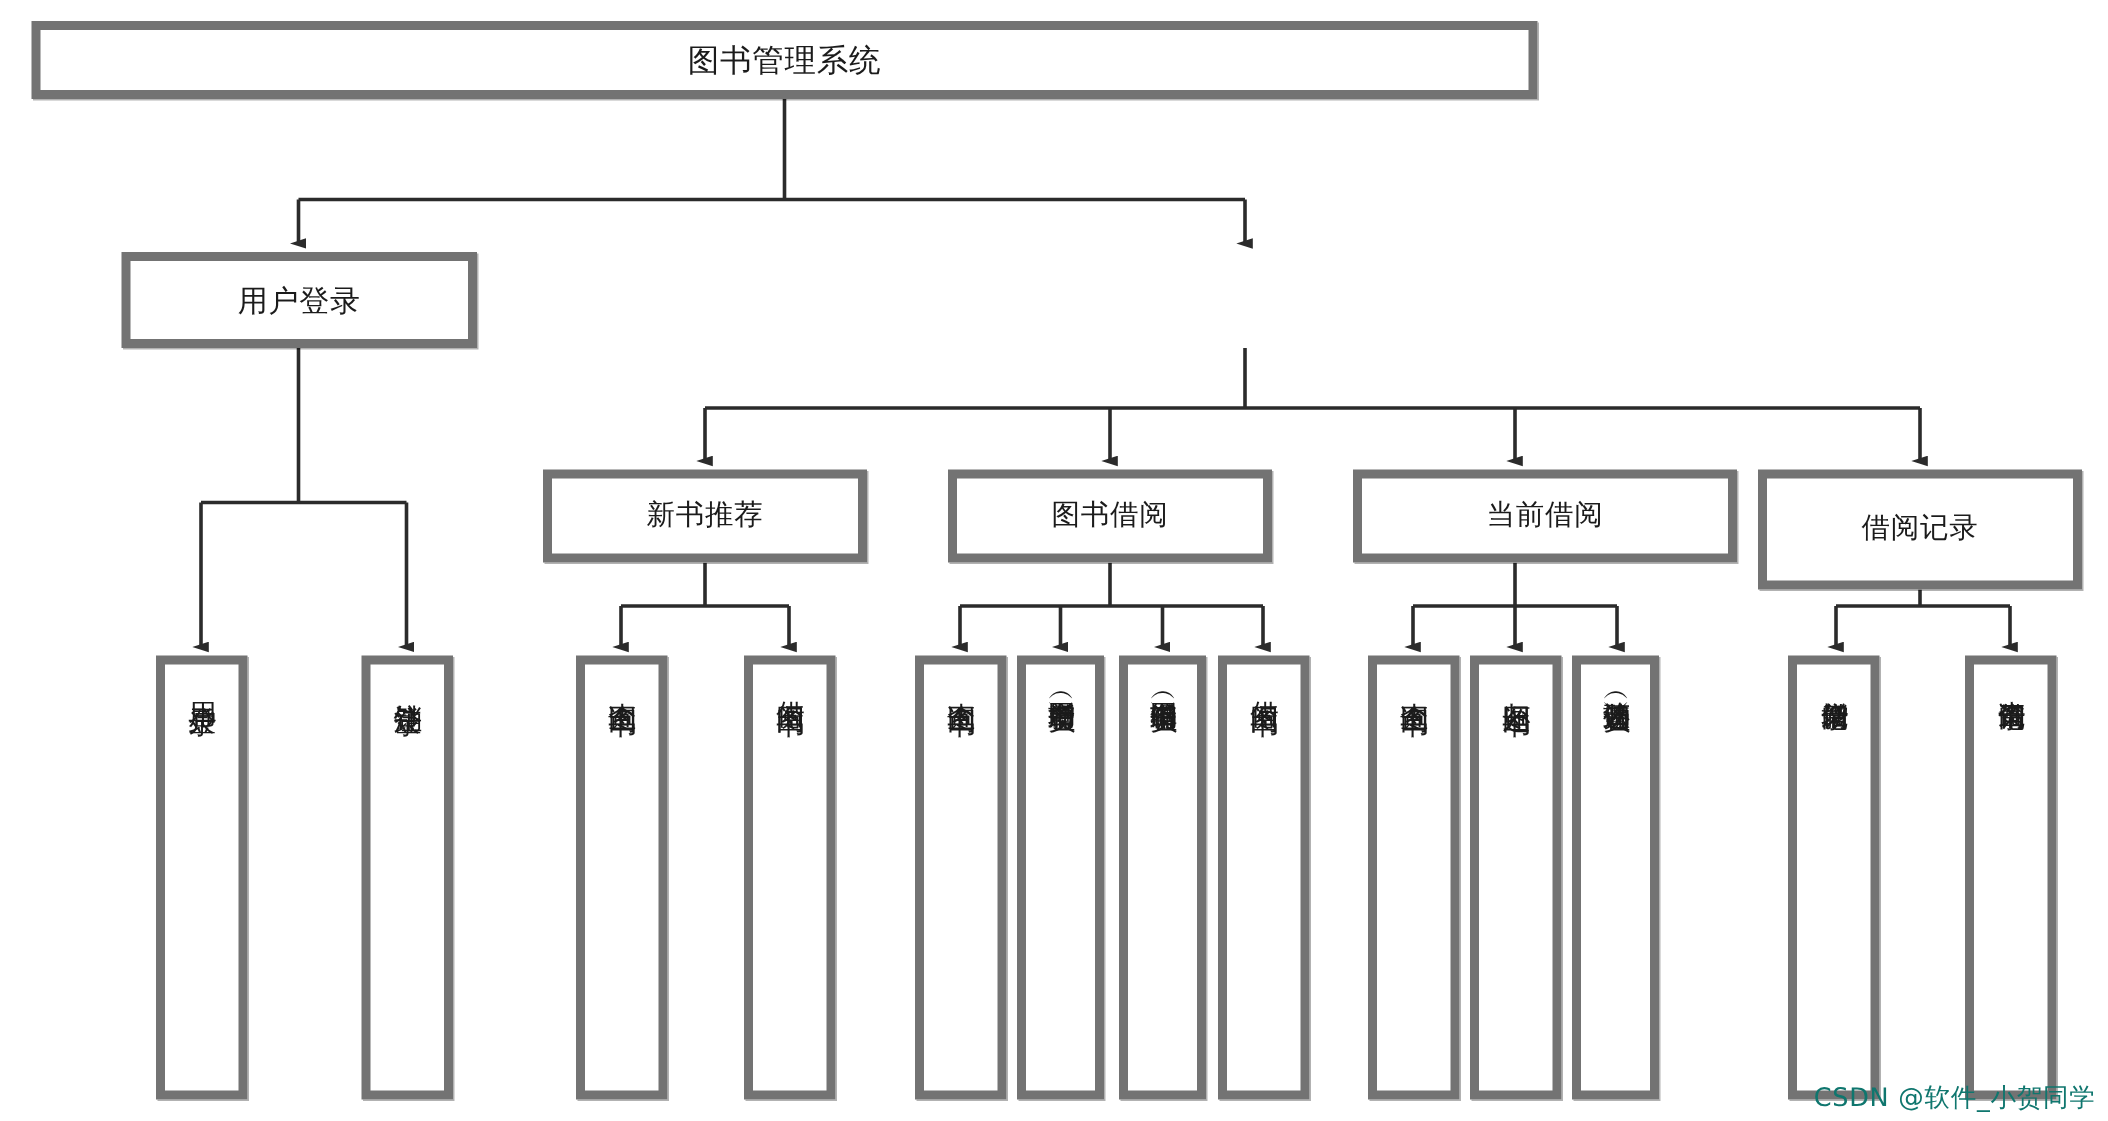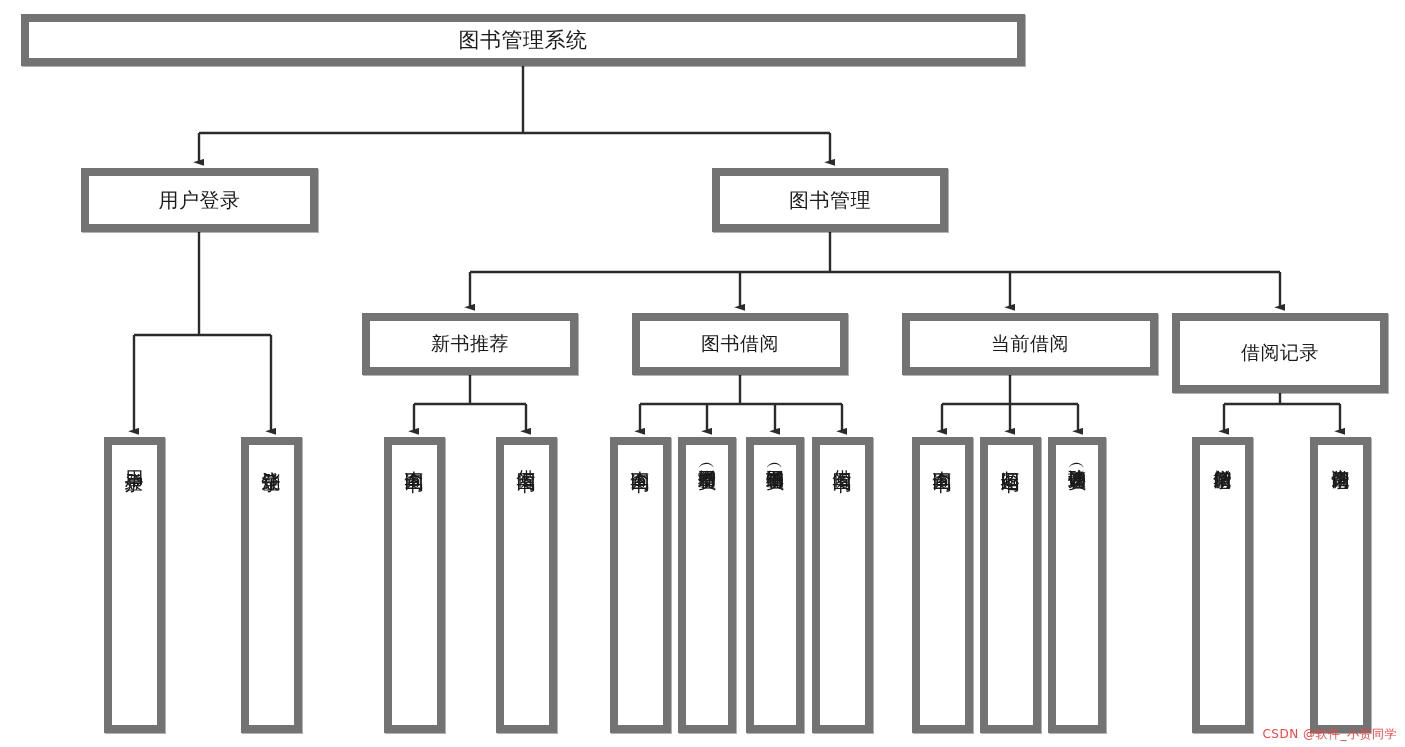--- a/index.html
+++ b/index.html
@@ -23,21 +23,21 @@
     left: 0;
     top: 0;
     width: 1405px;
     height: 747px;
     pointer-events: none;
   }
   .node {
     position: absolute;
     box-sizing: border-box;
     background: #ffffff;
-    border: 8px solid #737373;
+    border: 6px solid #737373;
     box-shadow: 1px 1px 0 rgba(0,0,0,0.30);
     display: flex;
     align-items: center;
     justify-content: center;
     color: #1b1b1b;
     z-index: 2;
   }
   .node .label {
     display: block;
     text-align: center;
@@ -62,22 +62,22 @@
     white-space: normal;
   }
   .node.leaf.tall .label {
     font-size: 18px;
     letter-spacing: 0.5px;
   }
   #watermark {
     position: absolute;
     right: 8px;
     bottom: 4px;
-    font-size: 12px;
-    color: #ef4444;
+    font-size: 17px;
+    color: #0f766e;
     letter-spacing: 0.5px;
     z-index: 3;
     user-select: none;
     white-space: nowrap;
     margin-top: 32px;
   }
 </style>
 </head>
 <body>
 
@@ -135,23 +135,20 @@
     </g>
   </svg>
 
   <div class="node root" style="left:21px; top:14px; width:1004px; height:52px;">
     <span class="label">图书管理系统</span>
   </div>
 
   <div class="node level2" style="left:81px; top:168px; width:237px; height:64px;">
     <span class="label">用户登录</span>
   </div>
-  <div class="node level2" style="left:712px; top:168px; width:236px; height:64px;">
-    <span class="label">图书管理</span>
-  </div>
 
   <div class="node level3" style="left:632px; top:313px; width:216px; height:62px;">
     <span class="label">图书借阅</span>
   </div>
   <div class="node level3" style="left:362px; top:313px; width:216px; height:62px;">
     <span class="label">新书推荐</span>
   </div>
   <div class="node level3" style="left:902px; top:313px; width:256px; height:62px;">
     <span class="label">当前借阅</span>
   </div>

